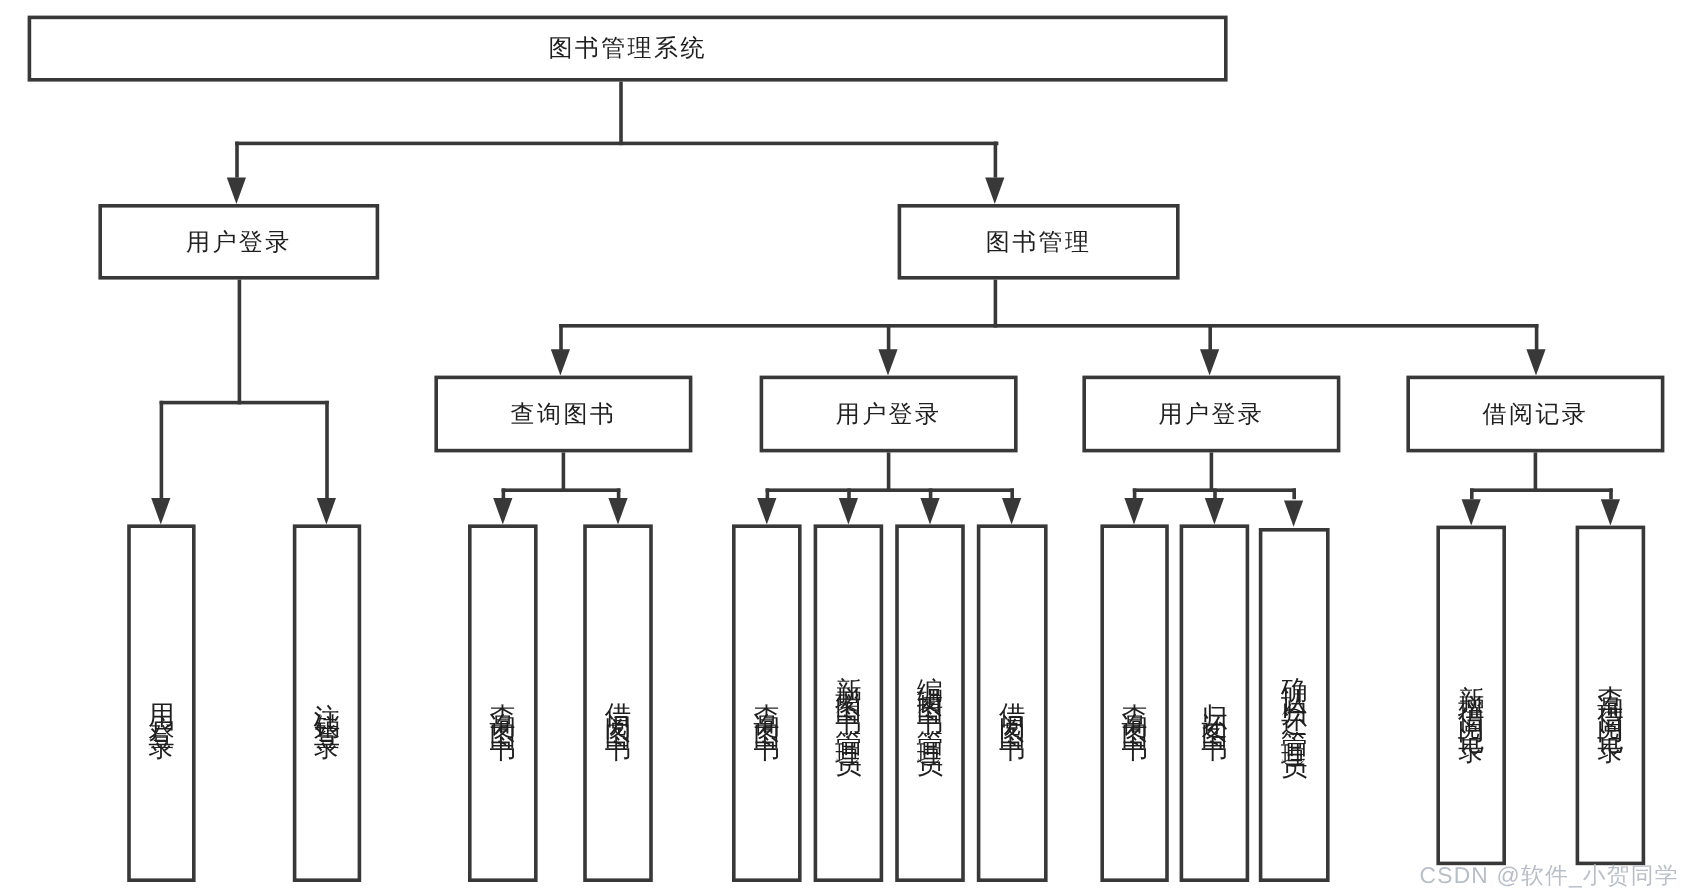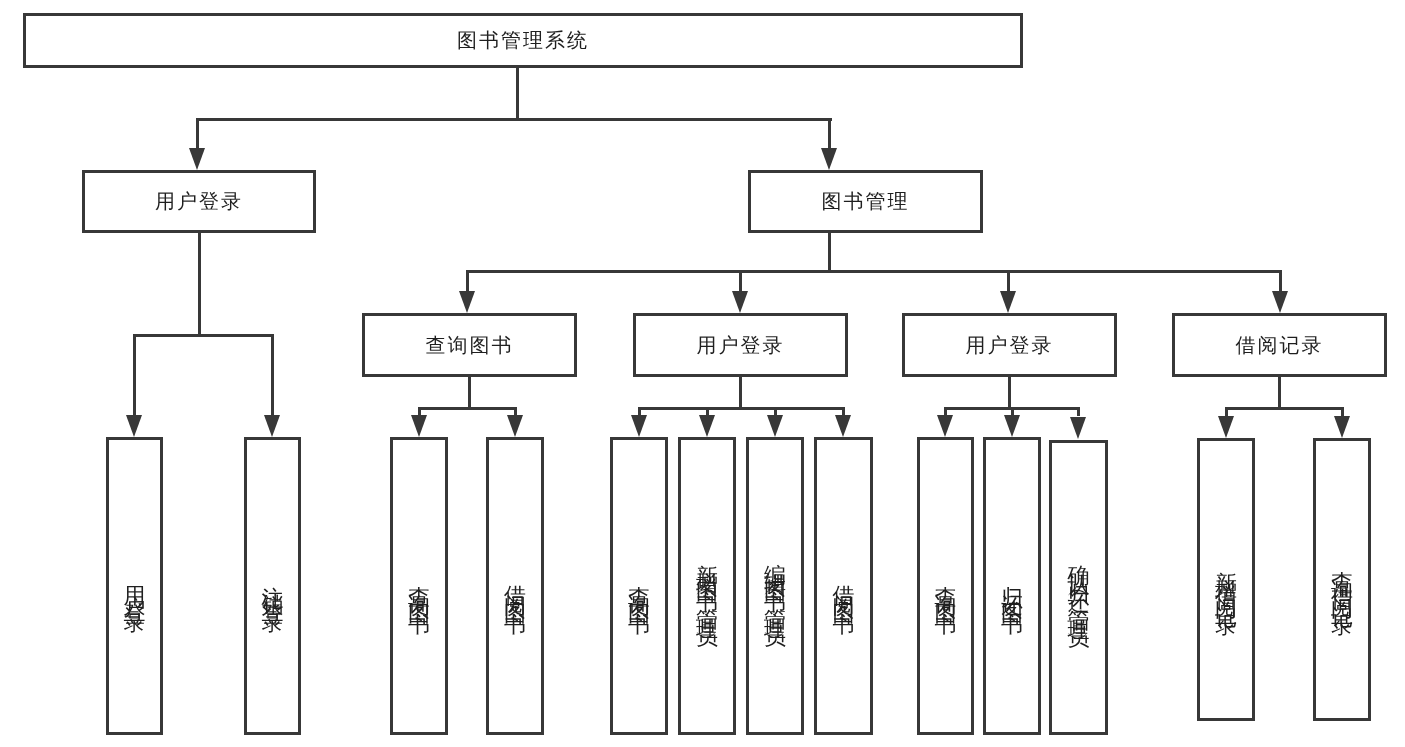--- a/index.html
+++ b/index.html
@@ -179,14 +179,15 @@
     <span>确认归还（管理员）</span>
   </div>
 
   <div class="box vbox" style="left:1197px;top:438px;width:58px;height:283px;">
     <span>新增借阅记录</span>
   </div>
   <div class="box vbox" style="left:1313px;top:438px;width:58px;height:283px;">
     <span>查询借阅记录</span>
   </div>
 
+  <div class="watermark" style="left:1183px;top:717px;">CSDN @软件_小贺同学</div>
 
 </div>
 
 </body></html>

